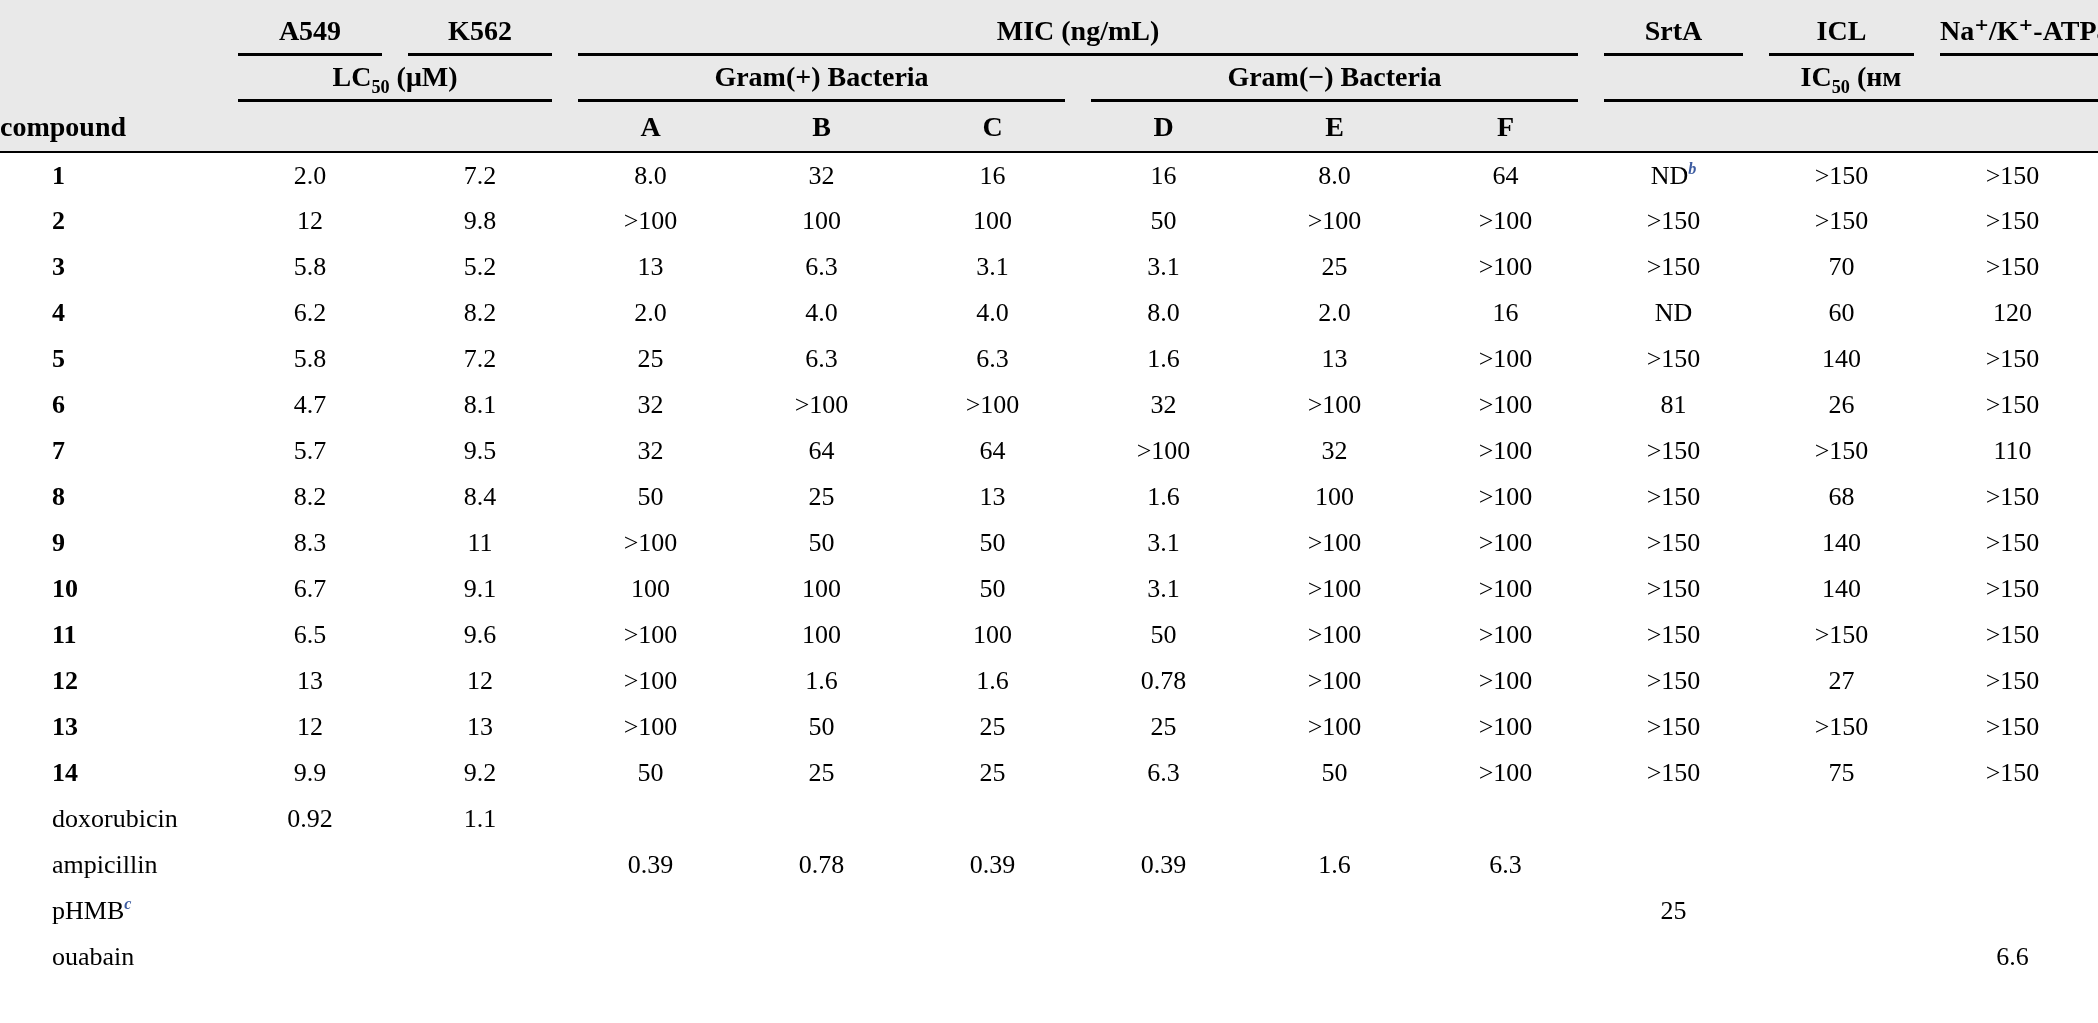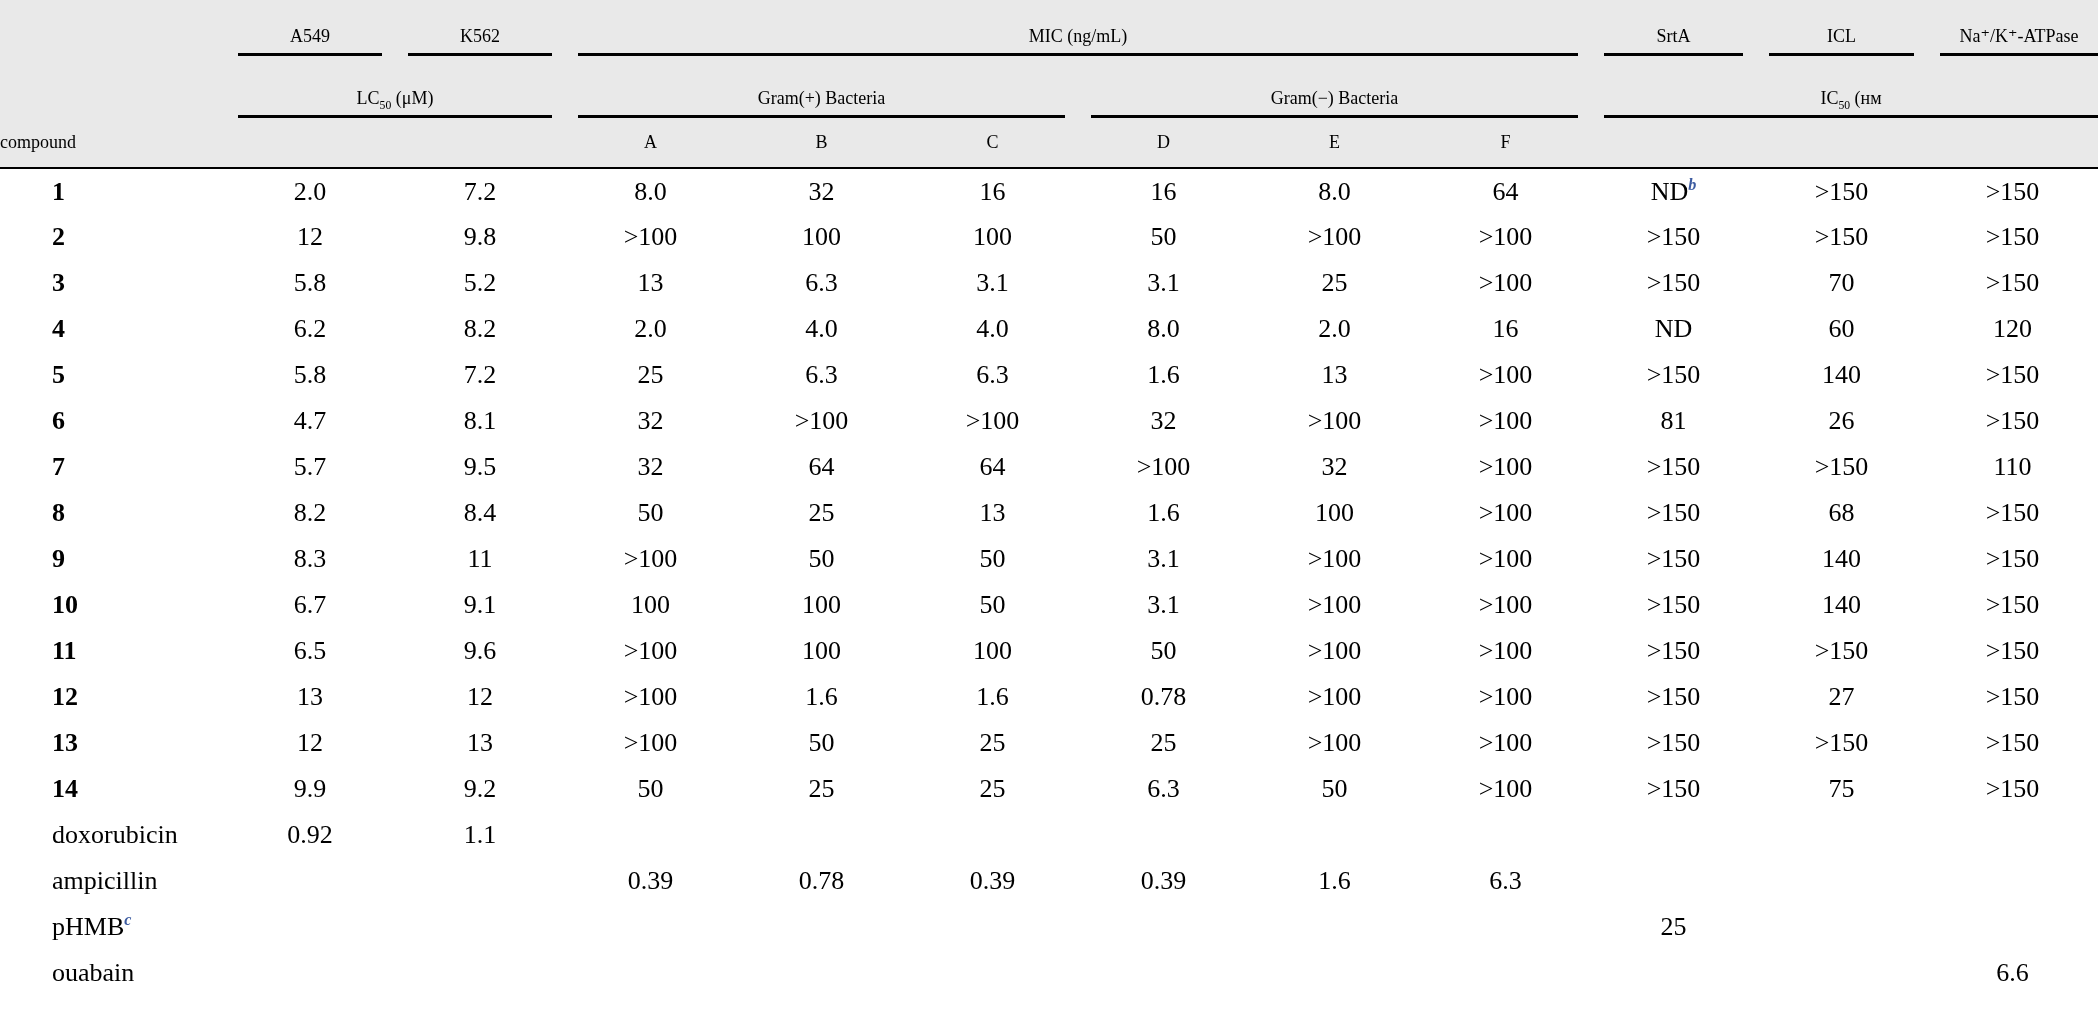--- a/index.html
+++ b/index.html
@@ -10,28 +10,28 @@
     color: var(--text, #000000);
     font-family: "Liberation Serif", "DejaVu Serif", serif;
   }
   table.paper-table {
     border-collapse: collapse;
     table-layout: fixed;
     width: 2098px;
   }
   thead { background: var(--header-bg, #e9e9e9); }
   th {
-    font-weight: normal;
-    font-size: 18px;
+    font-weight: bold;
+    font-size: 28px;
     padding: 0;
     text-align: center;
   }
   tr.h1 th, tr.h2 th { vertical-align: bottom; }
   tr.h1 th { height: 56px; }
-  tr.h2 th { height: 62px; }
+  tr.h2 th { height: 46px; }
   tr.h3 th { height: 50px; vertical-align: middle; border-bottom: 2px solid var(--rule, #000); }
   .grp {
     display: block;
     border-bottom: 3px solid var(--rule, #000);
     padding-bottom: 6px;
     margin: 0 13px;
     white-space: nowrap;
   }
   .grp.flush-right { margin-right: 0; }
   th.compound-h { text-align: left; }

